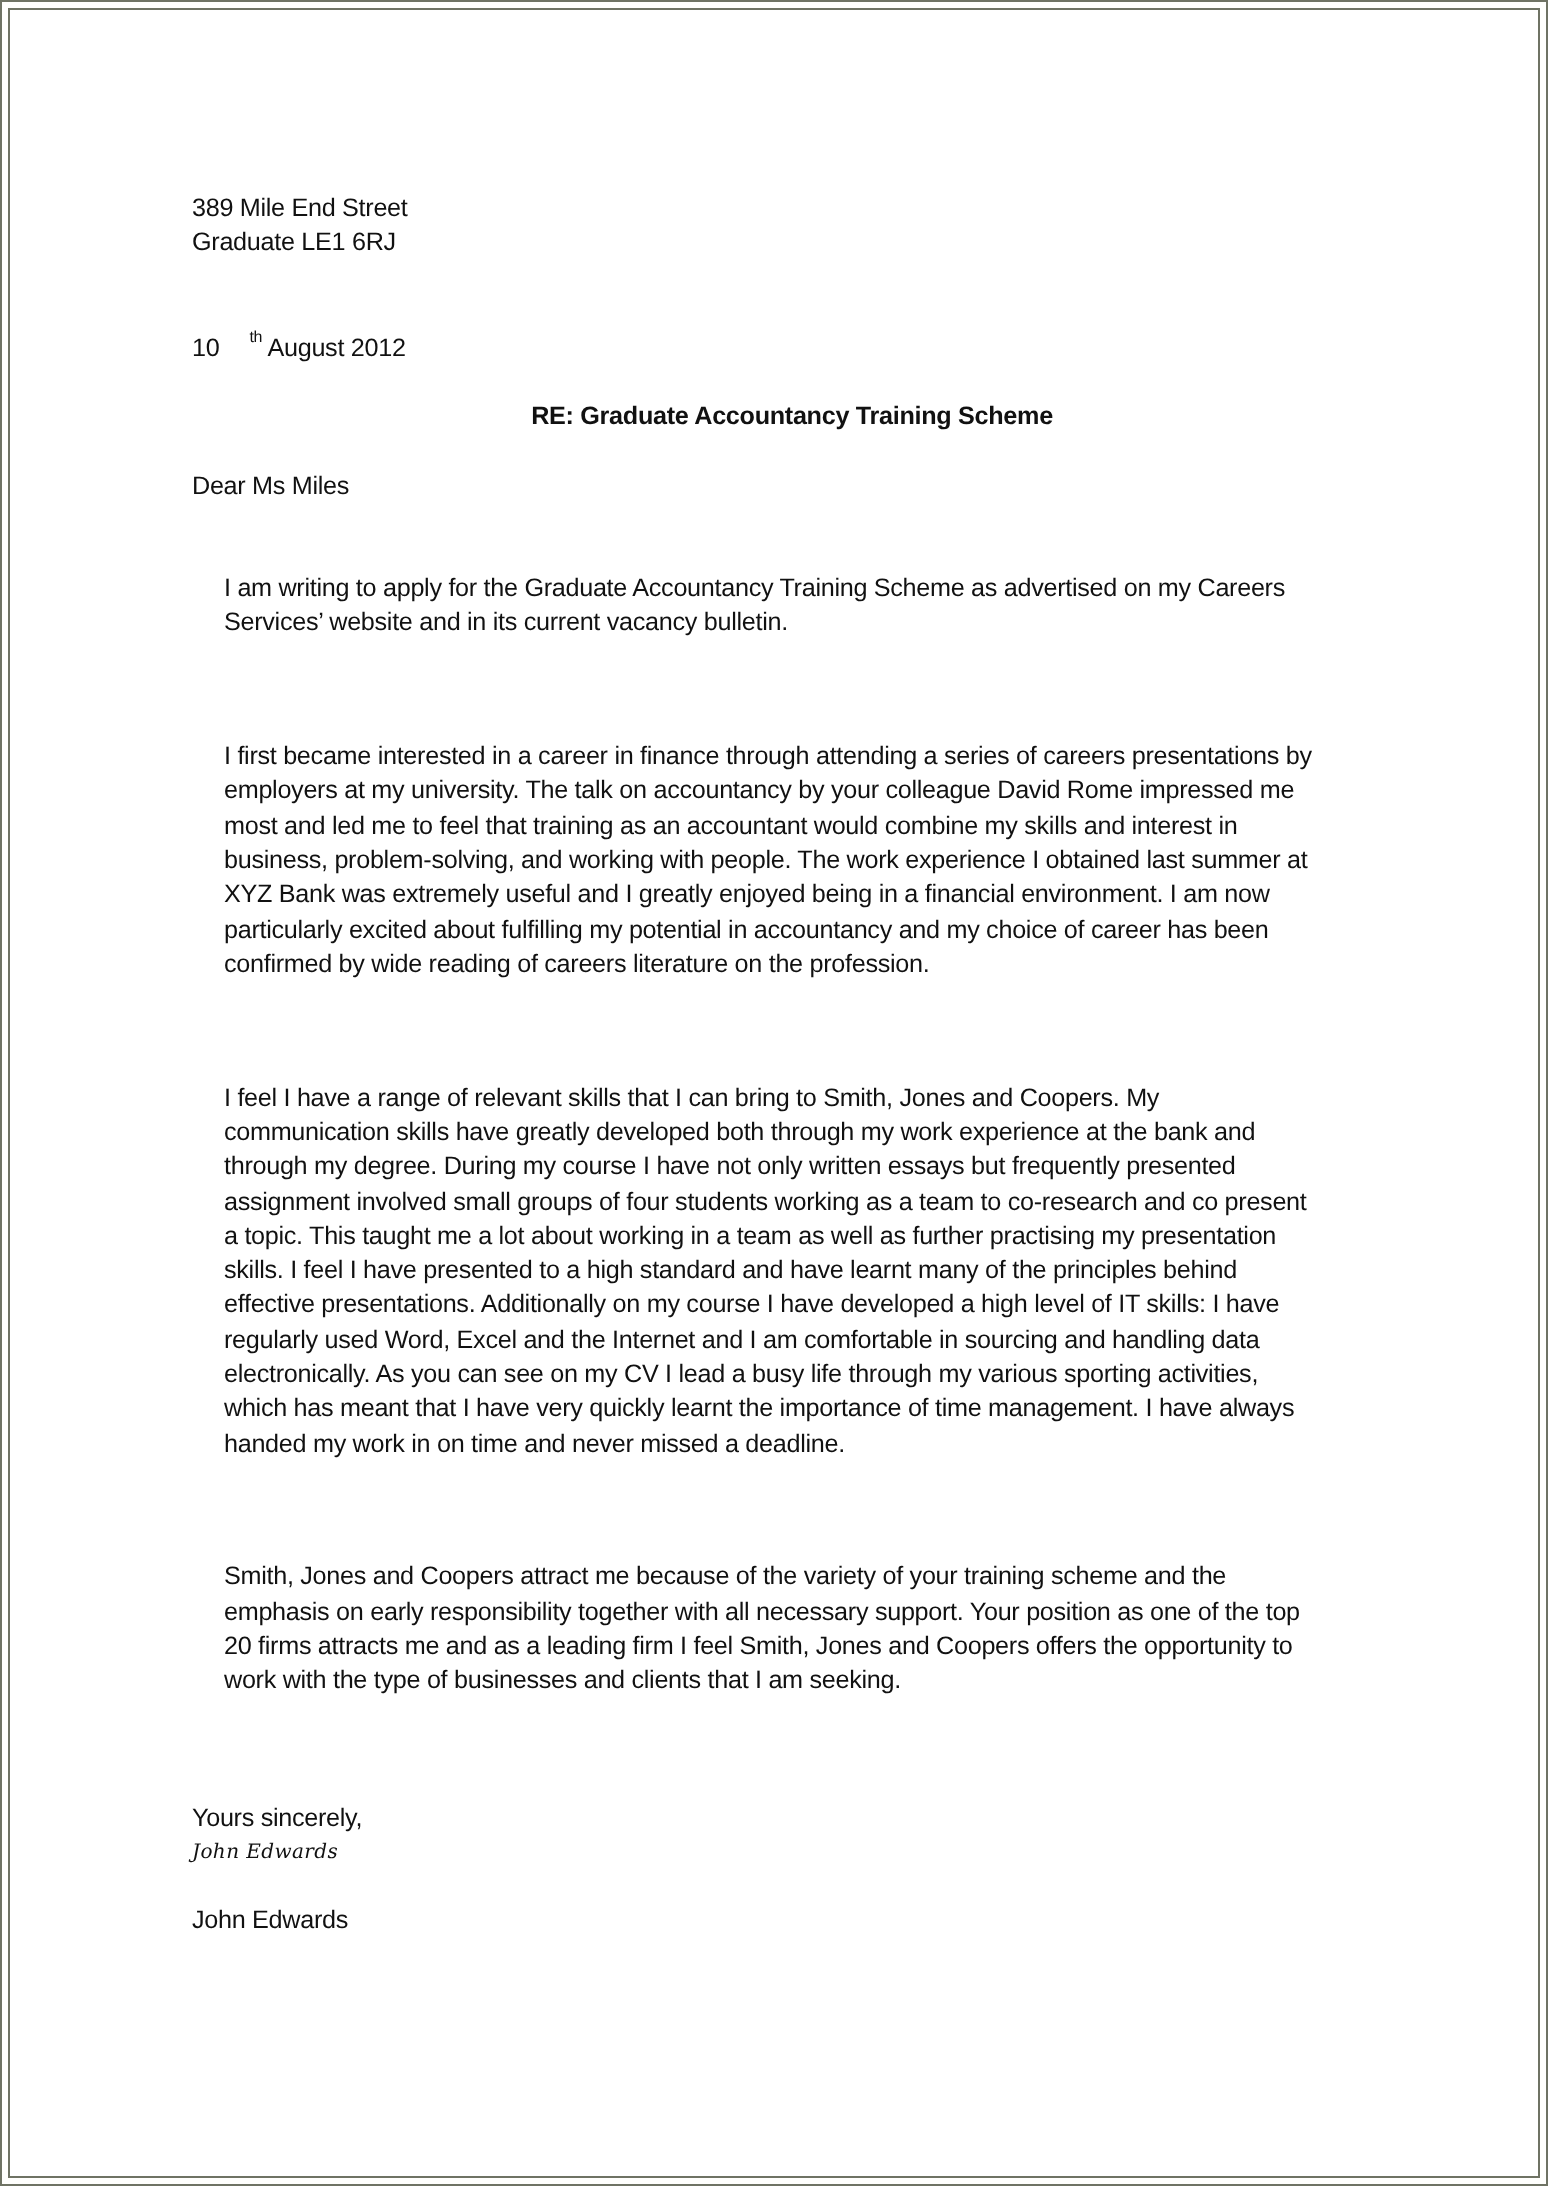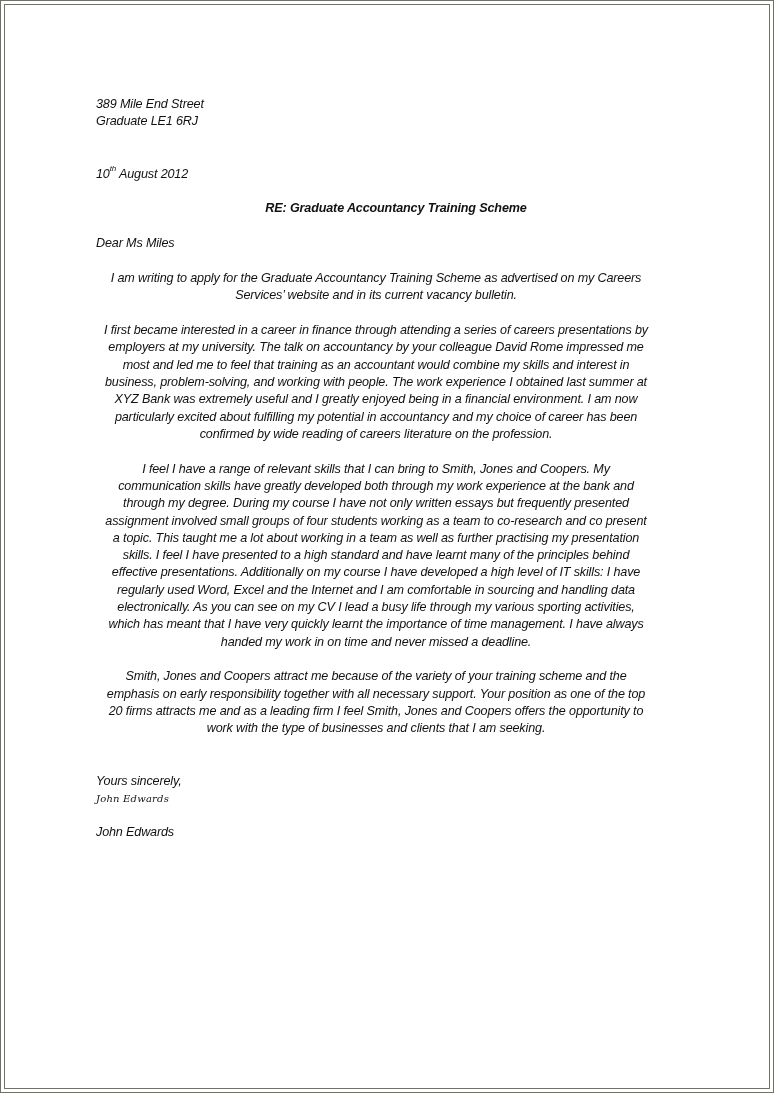--- a/index.html
+++ b/index.html
@@ -34,35 +34,35 @@
       top: 96px;
       width: 600px;
       font-family: "Liberation Sans", sans-serif;
       font-size: 12.6px;
       line-height: 17.3px;
       color: #111111;
       letter-spacing: -0.15px;
     }
     .block { margin: 0; }
     .gap { height: 17.5px; }
-    .line { display: block; white-space: nowrap; font-style: italic; }
+    .line { display: block; white-space: nowrap; }
     .subject {
       font-weight: bold;
       text-align: center;
     }
     sup {
       font-size: 8px;
       line-height: 0;
       position: relative;
       top: -1px;
+      margin-left: 15px;
     }
     .para {
-      margin: 0;
+      margin: 16px;
       width: 560px;
-      text-align: center;
     }
     .signature {
       font-family: "DejaVu Serif", serif;
       font-style: italic;
       font-size: 10px;
       line-height: 17px;
       letter-spacing: 0.2px;
     }
   </style>
 </head>

